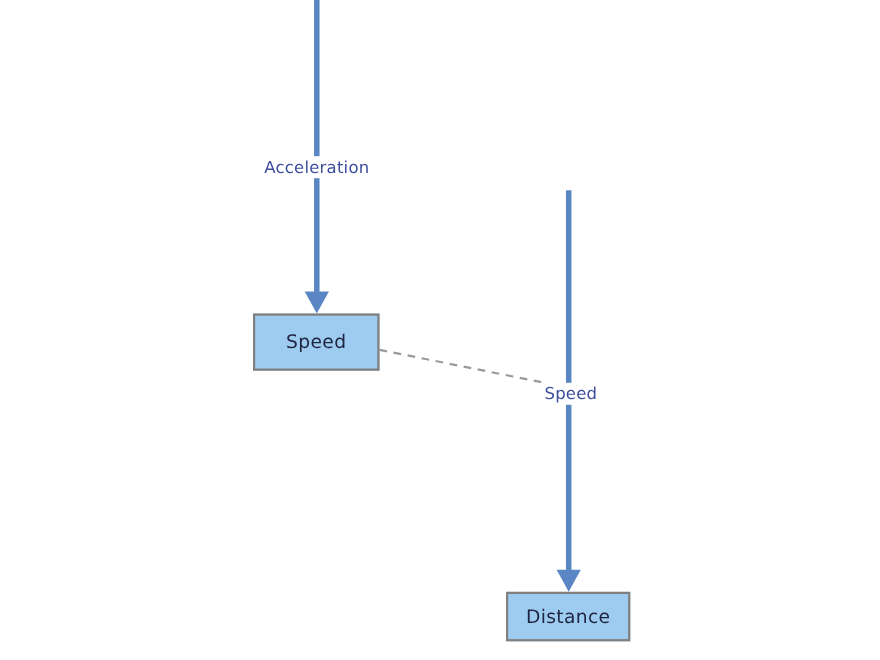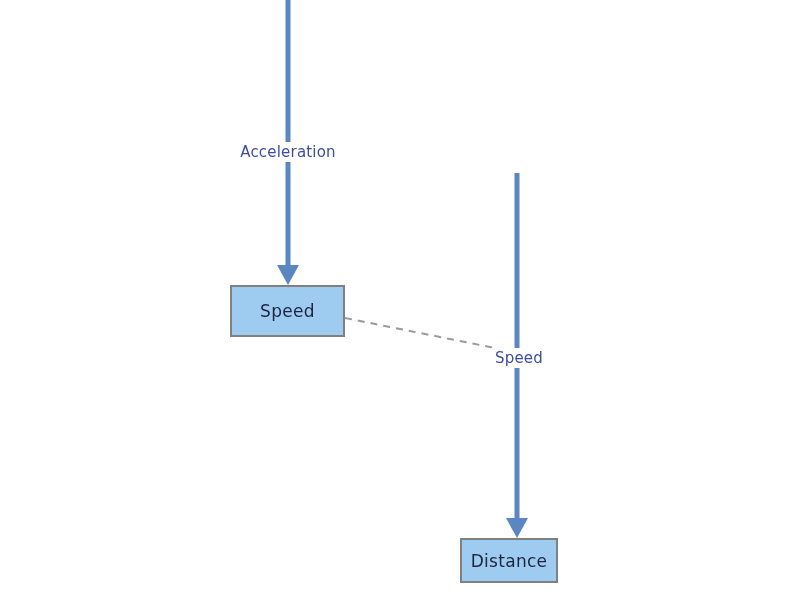--- a/index.html
+++ b/index.html
@@ -44,21 +44,21 @@
   }
   #node-speed {
     left: 230px;
     top: 285px;
     width: 115px;
     height: 52px;
   }
   #node-distance {
     left: 460px;
     top: 538px;
-    width: 98px;
+    width: 113px;
     height: 45px;
   }
   .edge-label {
     position: absolute;
     background: #ffffff;
     color: #3E4E9E;
     font-size: 15px;
     letter-spacing: 0.2px;
     white-space: nowrap;
     padding: 1px 4px;

